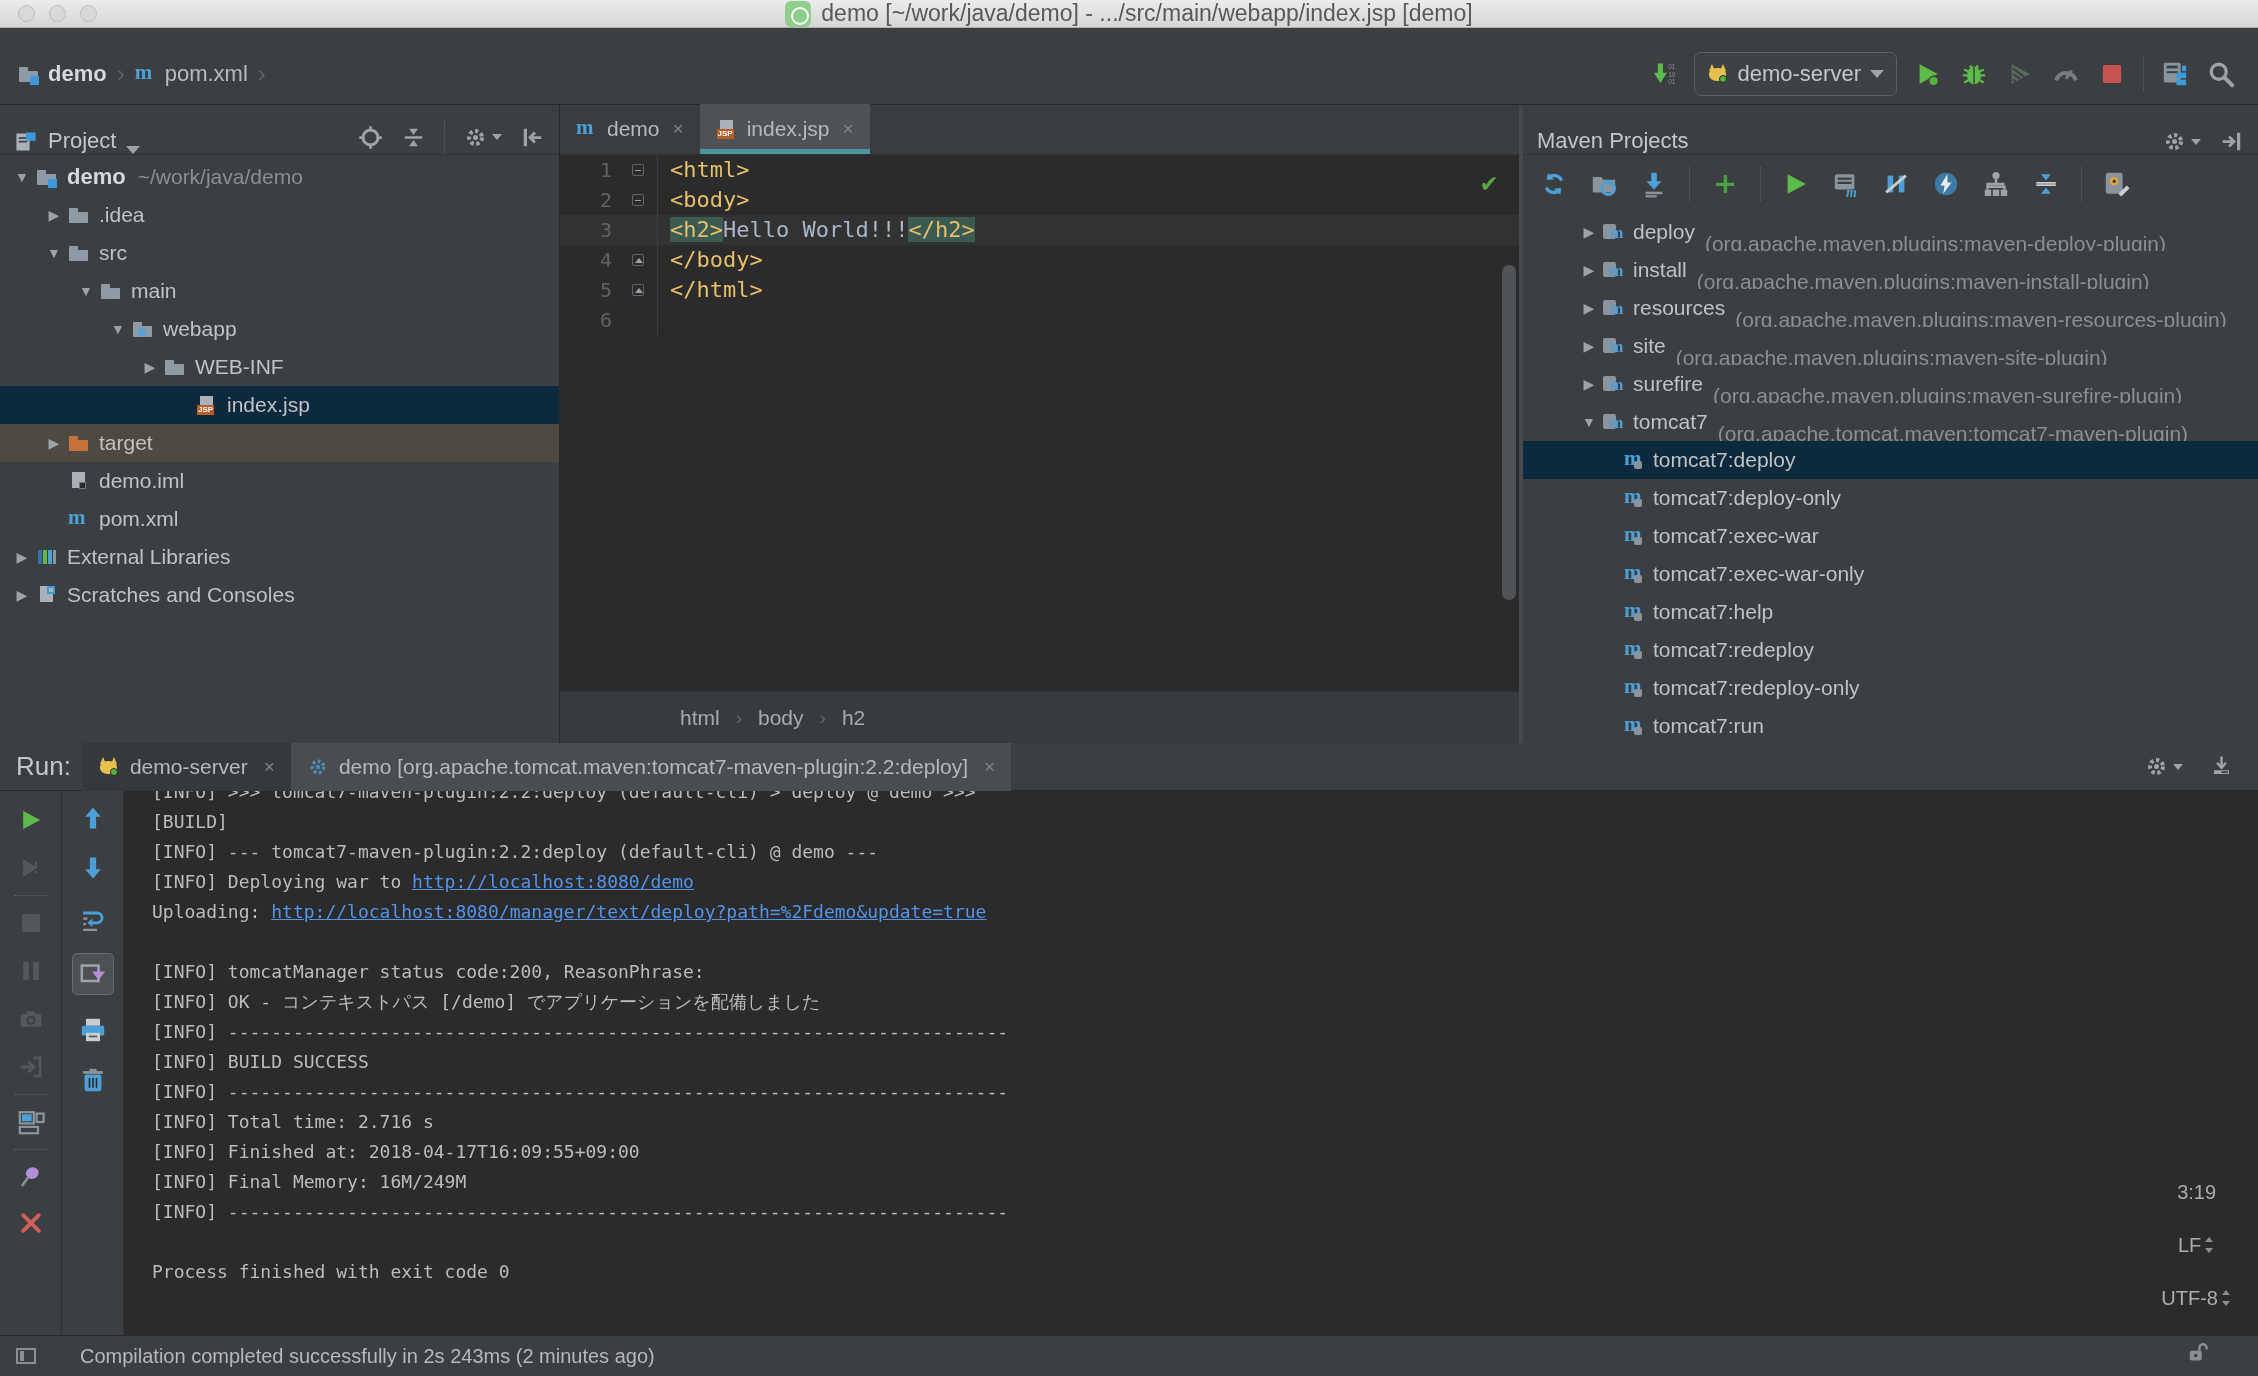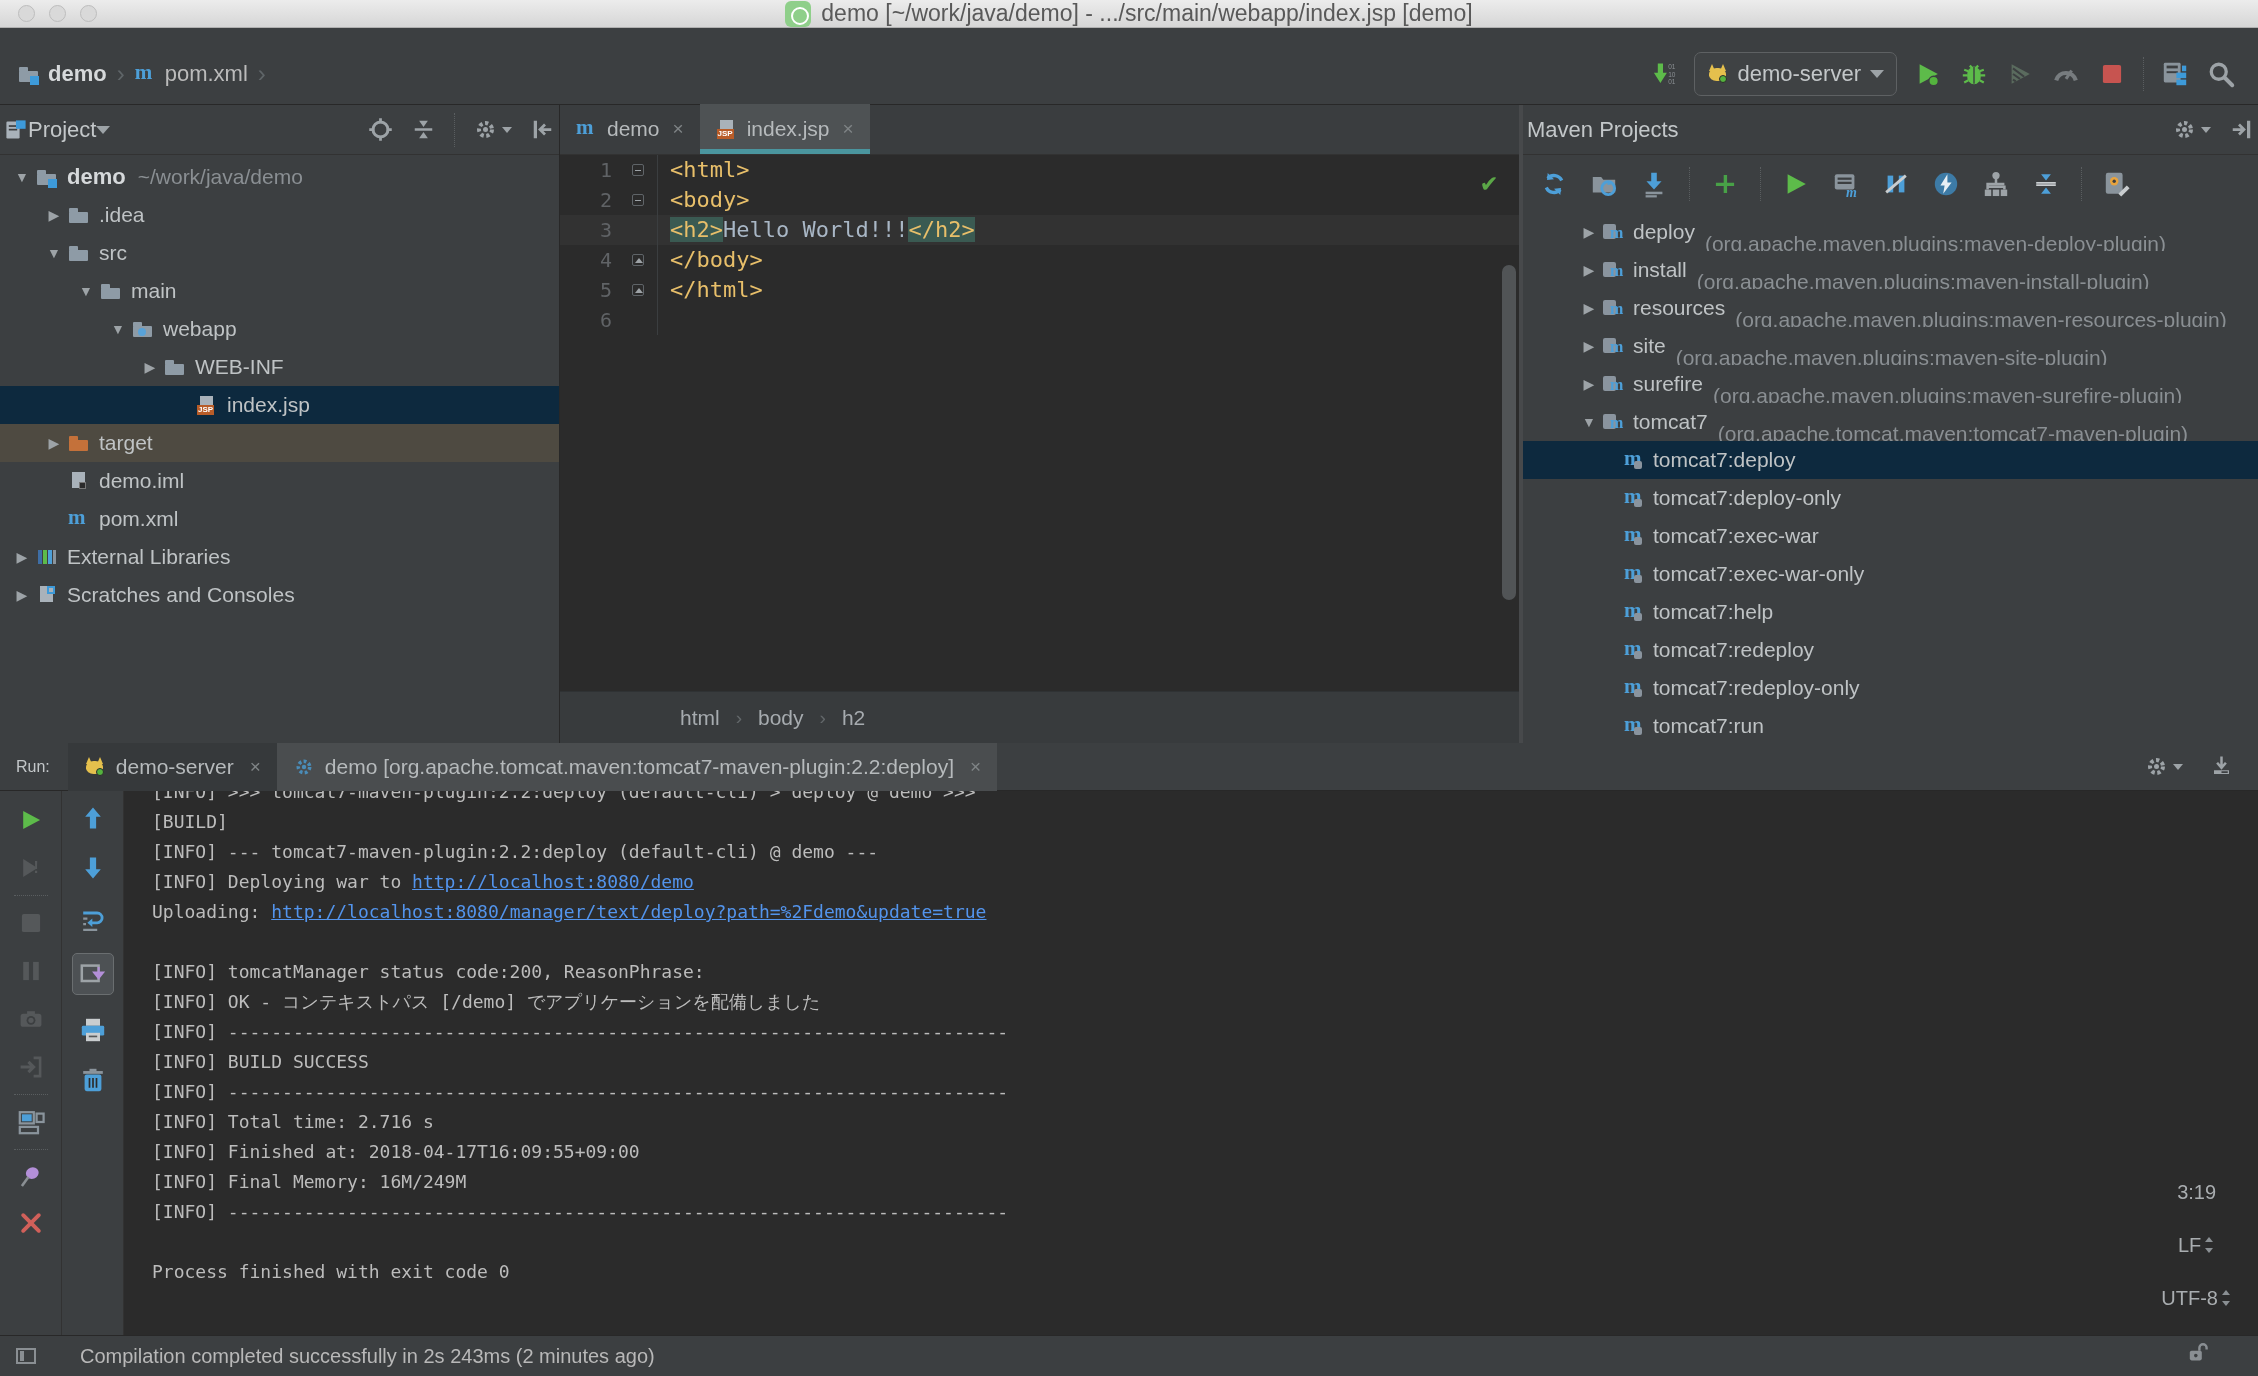--- a/index.html
+++ b/index.html
@@ -34,22 +34,22 @@
   .nav-right{margin-left:auto;display:flex;align-items:center;gap:16px;margin-right:22px;}
   .combo{display:flex;align-items:center;gap:9px;border:1px solid #5e6163;border-radius:7px;
     height:44px;padding:0 12px;background:#3f4244;font-size:22px;color:#c3c7c9;}
   .caret{width:0;height:0;border-left:7px solid transparent;border-right:7px solid transparent;
     border-top:8px solid #9da3a7;display:inline-block;}
   .nbtn{width:30px;height:30px;display:flex;align-items:center;justify-content:center;}
   .vsep{width:1px;height:34px;border-left:1px dotted #5a5e60;}
 
   
   .main{position:absolute;left:0;top:105px;width:100%;height:638px;display:flex;}
-  .pane-header{height:50px;display:flex;align-items:center;padding:0 4px;
-    border-bottom:1px solid var(--border2);font-size:22px;color:#c3c7c9;}
+  .pane-header{height:50px;display:flex;align-items:flex-end;padding:0 14px;
+    border-bottom:1px solid var(--border2);font-size:22px;color:#c3c7c9;gap:10px;}
   .ph-icons{margin-left:auto;display:flex;align-items:center;gap:18px;color:#9da3a7;}
 
   .project-pane{width:560px;height:100%;border-right:1px solid var(--border);display:flex;flex-direction:column;}
   .tree{flex:1;overflow:hidden;padding-top:3px;}
   .trow{display:flex;align-items:center;height:38px;white-space:nowrap;overflow:hidden;font-size:21px;}
   .trow.sel{background:var(--sel);}
   .tw-arrow{width:28px;flex:none;text-align:center;font-size:14px;color:#9da3a7;}
   .tlabel{margin-left:9px;color:#bfc3c5;}
   .tlabel.bold{font-weight:bold;color:var(--bright);font-size:22px;}
   .tsec{margin-left:12px;color:var(--dim);}
@@ -109,21 +109,21 @@
   .g-m{left:1px;top:-2px;font:italic bold 21px/22px "Liberation Serif",serif;color:var(--blue);}
   .g-blob{left:11px;top:12px;width:8px;height:8px;background:#8a949e;border-radius:2px;}
   .c-head{left:2px;top:5px;width:17px;height:13px;background:#e5c04d;border-radius:45%;}
   .c-e1{left:2px;top:1px;width:0;height:0;border-left:3px solid transparent;border-right:3px solid transparent;border-bottom:7px solid #e5c04d;}
   .c-e2{left:13px;top:1px;width:0;height:0;border-left:3px solid transparent;border-right:3px solid transparent;border-bottom:7px solid #e5c04d;}
   .c-dot{left:12px;top:12px;width:8px;height:8px;border-radius:50%;background:#54b33e;border:1px solid #2b2b2b;}
 
   
   .run-panel{position:absolute;left:0;top:743px;width:100%;height:592px;background:var(--panel);}
   .run-tabbar{height:48px;display:flex;align-items:center;border-bottom:1px solid var(--border);}
-  .run-label{font-size:16px;color:#c3c7c9;margin:0 18px 0 16px;}
+  .run-label{font-size:26px;color:#c3c7c9;margin:0 11px 0 16px;}
   .rtab{height:48px;display:flex;align-items:center;gap:10px;padding:0 16px;font-size:21px;color:#b6babc;}
   .rtab.t1{background:#36393b;}
   .rtab.active{background:#4a4d4f;}
   .rtab .x{color:#7f8486;font-size:19px;margin-left:6px;}
   .rtab-right{margin-left:auto;display:flex;gap:26px;margin-right:24px;color:#9da3a7;}
   .run-body{position:relative;display:flex;height:544px;}
   .rcol{width:62px;border-right:1px solid var(--border2);display:flex;flex-direction:column;align-items:center;}
   .rbtn{width:30px;height:30px;display:flex;align-items:center;justify-content:center;flex:none;}
   .hsep{width:34px;border-top:1px dotted #5a5e60;margin:12px 0;}
   .rbtn.on{background:#4d5154;border:1px solid #6a6e70;border-radius:5px;width:42px;height:42px;}

